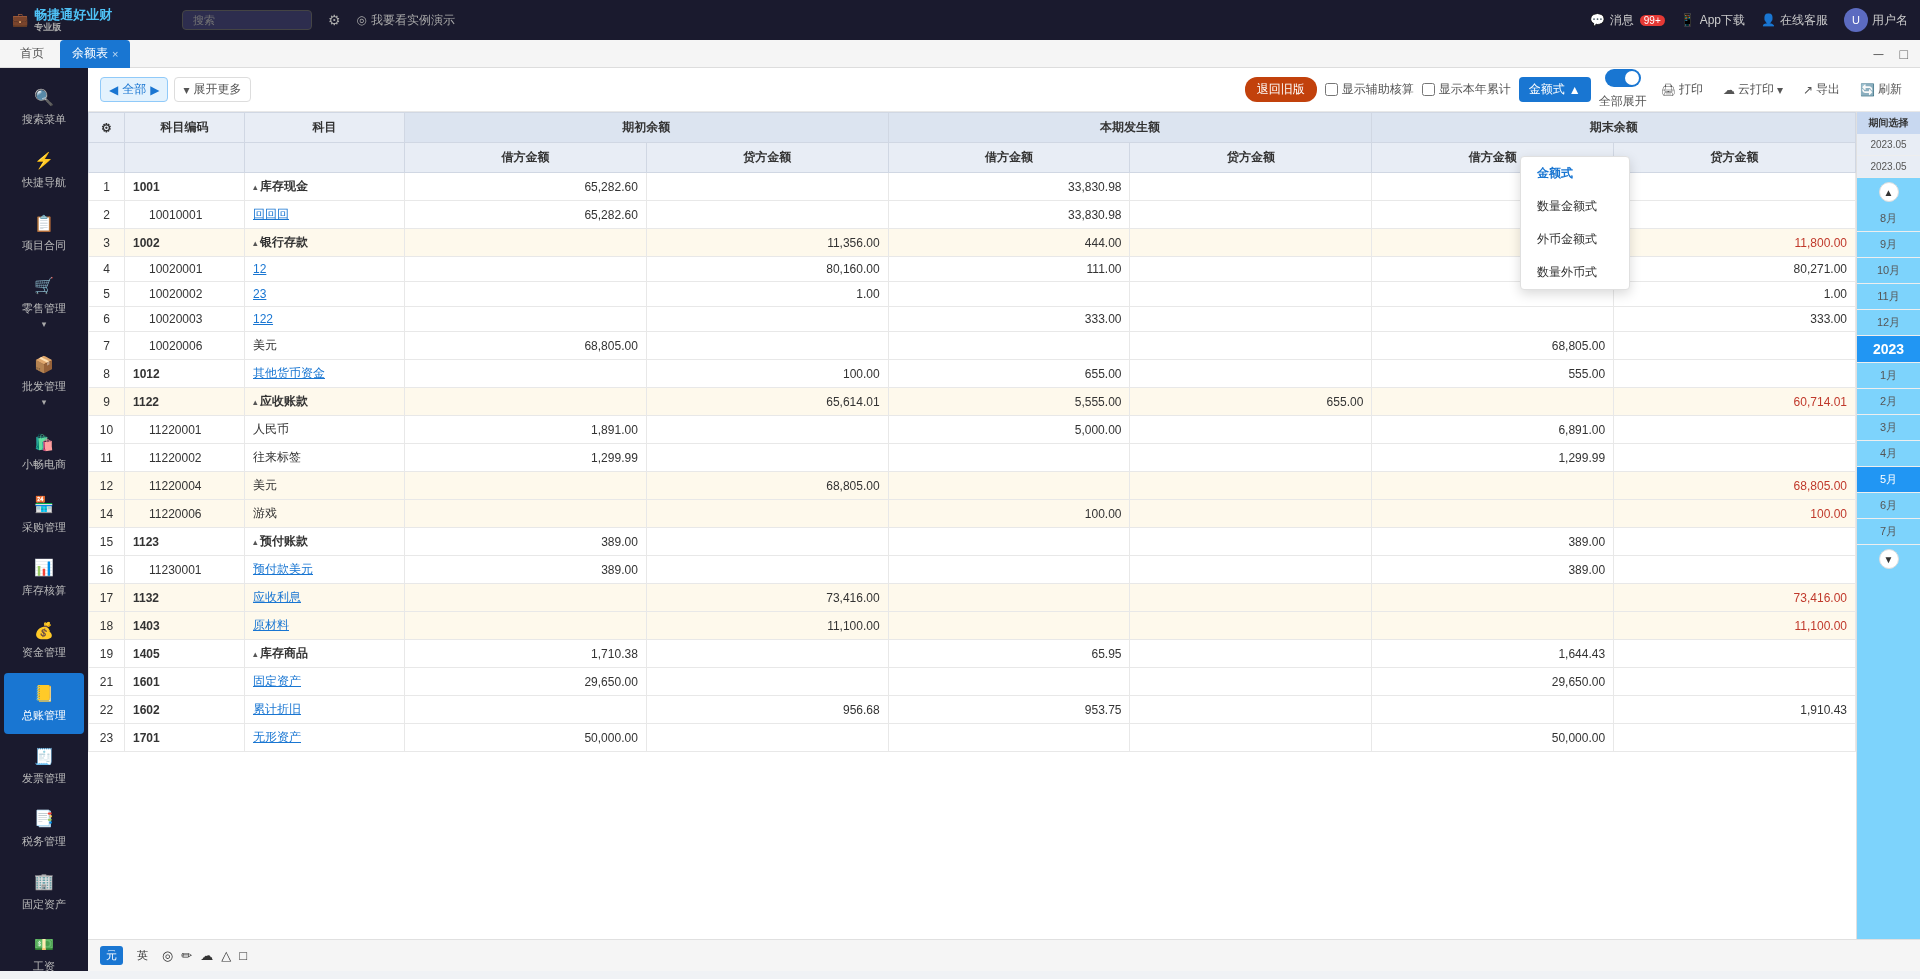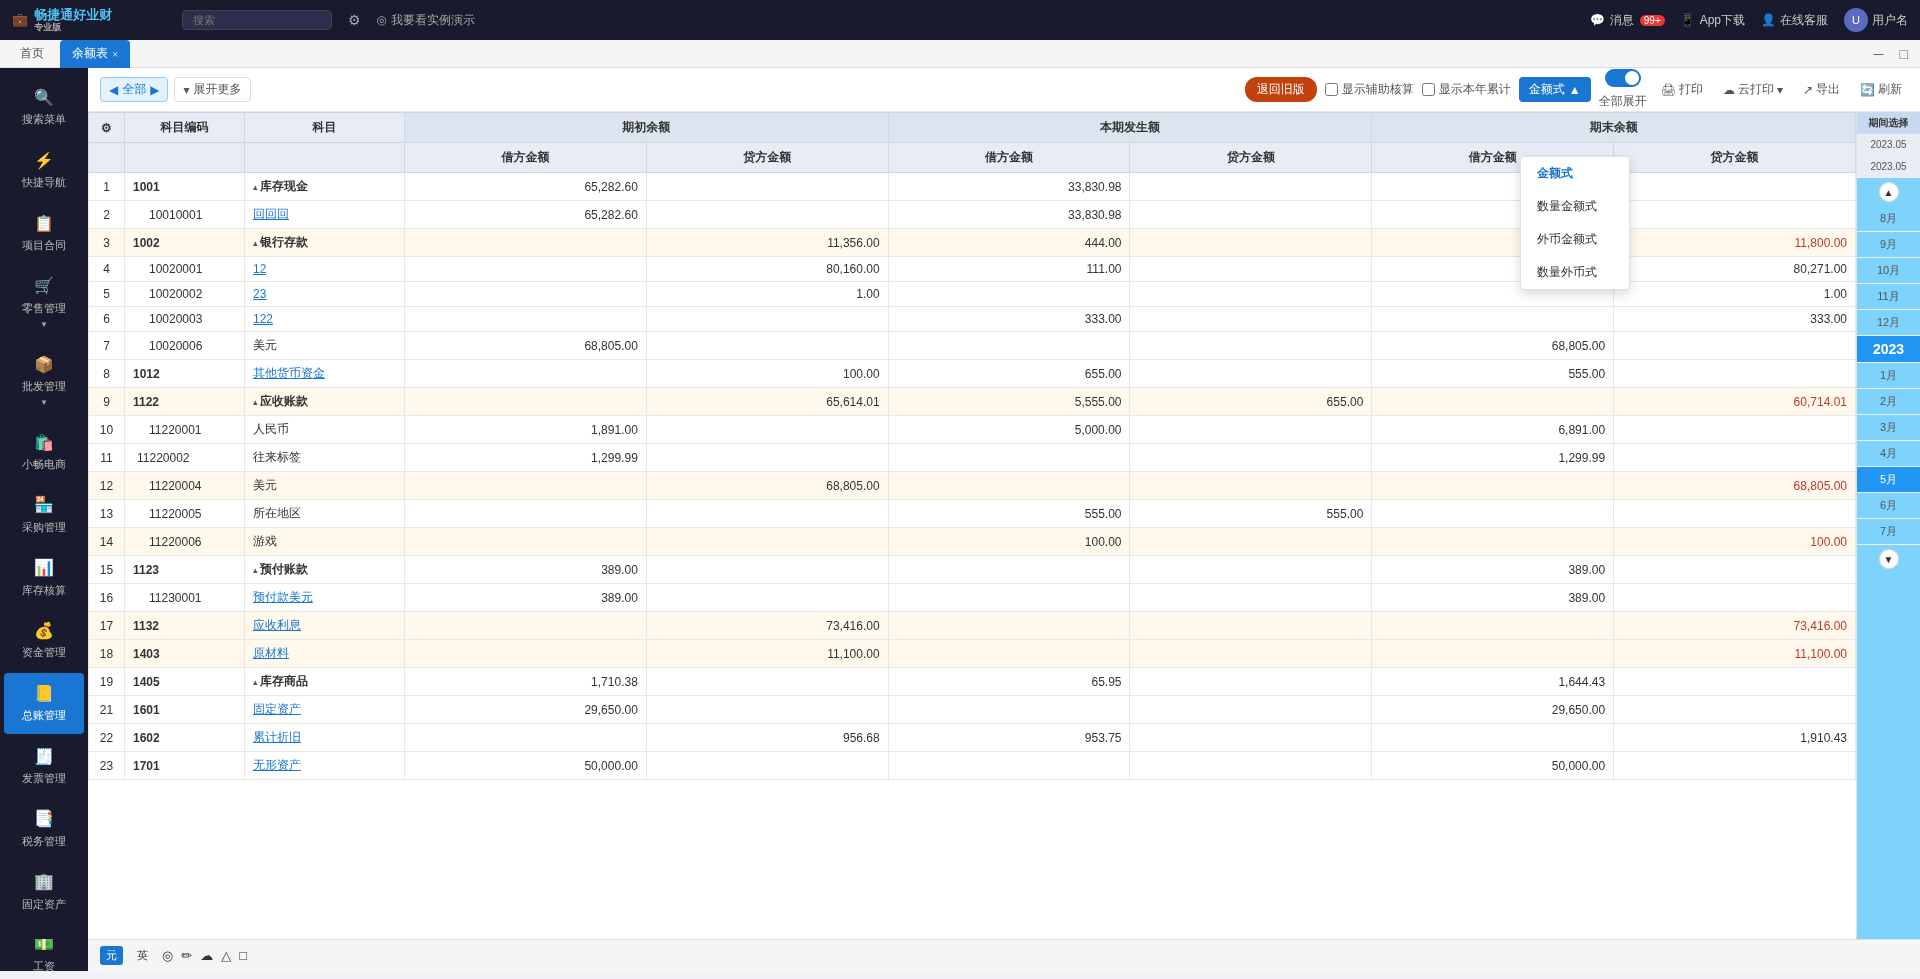--- a/index.html
+++ b/index.html
@@ -30,21 +30,21 @@
       align-items: center;
       gap: 16px;
     }
     .topbar-search {
       background: #2d2d4e;
       border: 1px solid #444;
       border-radius: 4px;
       padding: 3px 10px;
       color: #aaa;
       font-size: 11px;
-      width: 150px;
+      width: 130px;
     }
     .topbar-demo {
       color: #aaa;
       font-size: 12px;
       cursor: pointer;
       display: flex;
       align-items: center;
       gap: 4px;
     }
     .topbar-right {
@@ -724,50 +724,39 @@
                 <td>人民币</td>
                 <td class="num">1,891.00</td>
                 <td class="num"></td>
                 <td class="num">5,000.00</td>
                 <td class="num"></td>
                 <td class="num">6,891.00</td>
                 <td class="num"></td>
               </tr>
               <tr>
                 <td class="center">11</td>
-                <td style="padding-left: 12px;">11220002</td>
+                <td style="padding-left: 24px;">11220002</td>
                 <td>往来标签</td>
                 <td class="num">1,299.99</td>
                 <td class="num"></td>
                 <td class="num"></td>
                 <td class="num"></td>
                 <td class="num">1,299.99</td>
                 <td class="num"></td>
               </tr>
               <tr class="row-highlight">
                 <td class="center">12</td>
                 <td style="padding-left: 24px;">11220004</td>
                 <td>美元</td>
                 <td class="num"></td>
                 <td class="num">68,805.00</td>
                 <td class="num"></td>
                 <td class="num"></td>
                 <td class="num"></td>
                 <td class="num" style="color: rgb(192, 57, 43);">68,805.00</td>
-              </tr>
-              <tr>
-                <td class="center">13</td>
-                <td style="padding-left: 24px;">11220005</td>
-                <td>所在地区</td>
-                <td class="num"></td>
-                <td class="num"></td>
-                <td class="num">555.00</td>
-                <td class="num">555.00</td>
-                <td class="num"></td>
-                <td class="num"></td>
               </tr>
               <tr class="row-highlight">
                 <td class="center">14</td>
                 <td style="padding-left: 24px;">11220006</td>
                 <td>游戏</td>
                 <td class="num"></td>
                 <td class="num"></td>
                 <td class="num">100.00</td>
                 <td class="num"></td>
                 <td class="num"></td>

